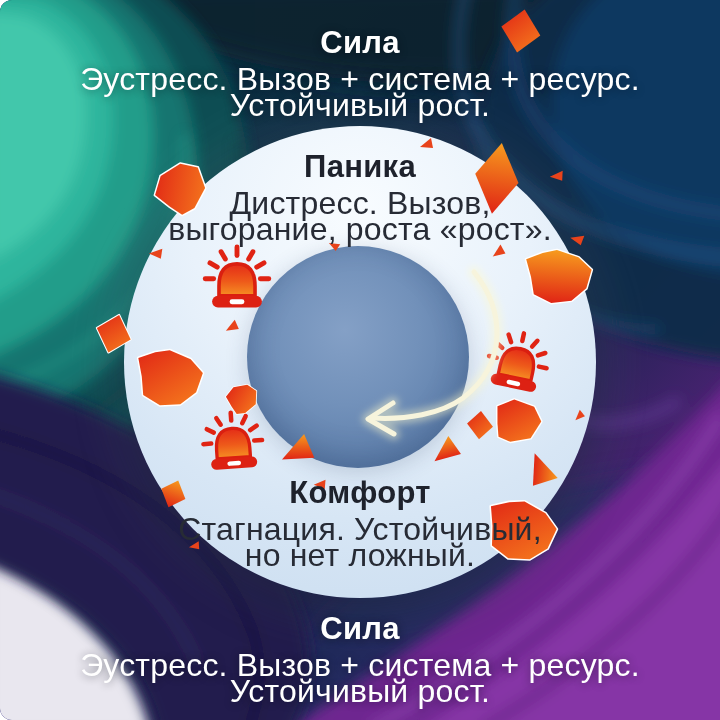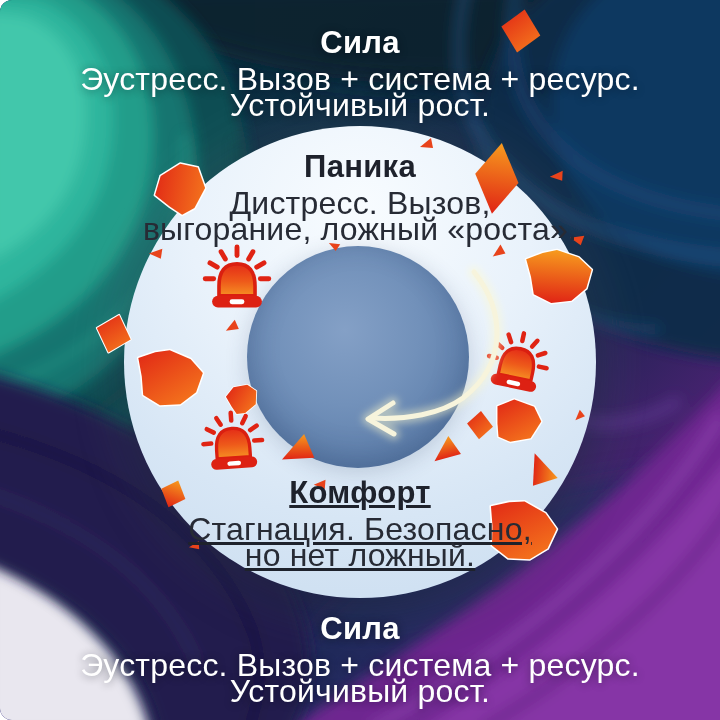--- a/index.html
+++ b/index.html
@@ -18,21 +18,21 @@
   }
   .overlay{position:absolute;left:0;top:0;width:720px;height:720px;display:block;}
   .textblock{position:absolute;left:0;width:720px;text-align:center;z-index:6;}
   .textblock .title{font-size:31px;font-weight:700;letter-spacing:.3px;margin-bottom:5px;}
   .textblock .line{font-size:32px;line-height:26px;font-weight:400;letter-spacing:.2px;}
   .white-block{color:#ffffff;text-shadow:0 1px 8px rgba(0,10,20,.45);}
   .dark-block{color:#1e222c;text-align:center;}
   .dark-block .line{color:#272b35;}
   .block-top{top:25px;}
   .block-panika{top:149px;}
-  .block-komfort{top:475px;text-decoration:underline;}
+  .block-komfort{top:475px;}
   .block-bottom{top:611px;}
 </style>
 </head>
 <body>
 
 <div class="canvas">
 
   <svg class="bg" viewBox="0 0 720 720" aria-hidden="true">
     <defs>
       <linearGradient id="bgBase" x1="0" y1="0" x2="1" y2="1">
@@ -178,26 +178,26 @@
 
   <div class="textblock white-block block-top">
     <div class="title">Сила</div>
     <div class="line">Эустресс. Вызов + система + ресурс.</div>
     <div class="line">Устойчивый рост.</div>
   </div>
 
   <div class="textblock dark-block block-panika">
     <div class="title">Паника</div>
     <div class="line">Дистресс. Вызов,</div>
-    <div class="line">выгорание, ложный «роста».</div>
+    <div class="line">выгорание, роста «рост».</div>
   </div>
 
   <div class="textblock dark-block block-komfort">
     <div class="title">Комфорт</div>
-    <div class="line">Стагнация. Безопасно,</div>
+    <div class="line">Стагнация. Устойчивый,</div>
     <div class="line">но нет ложный.</div>
   </div>
 
   <div class="textblock white-block block-bottom">
     <div class="title">Сила</div>
     <div class="line">Эустресс. Вызов + система + ресурс.</div>
     <div class="line">Устойчивый рост.</div>
   </div>
 
 </div>

